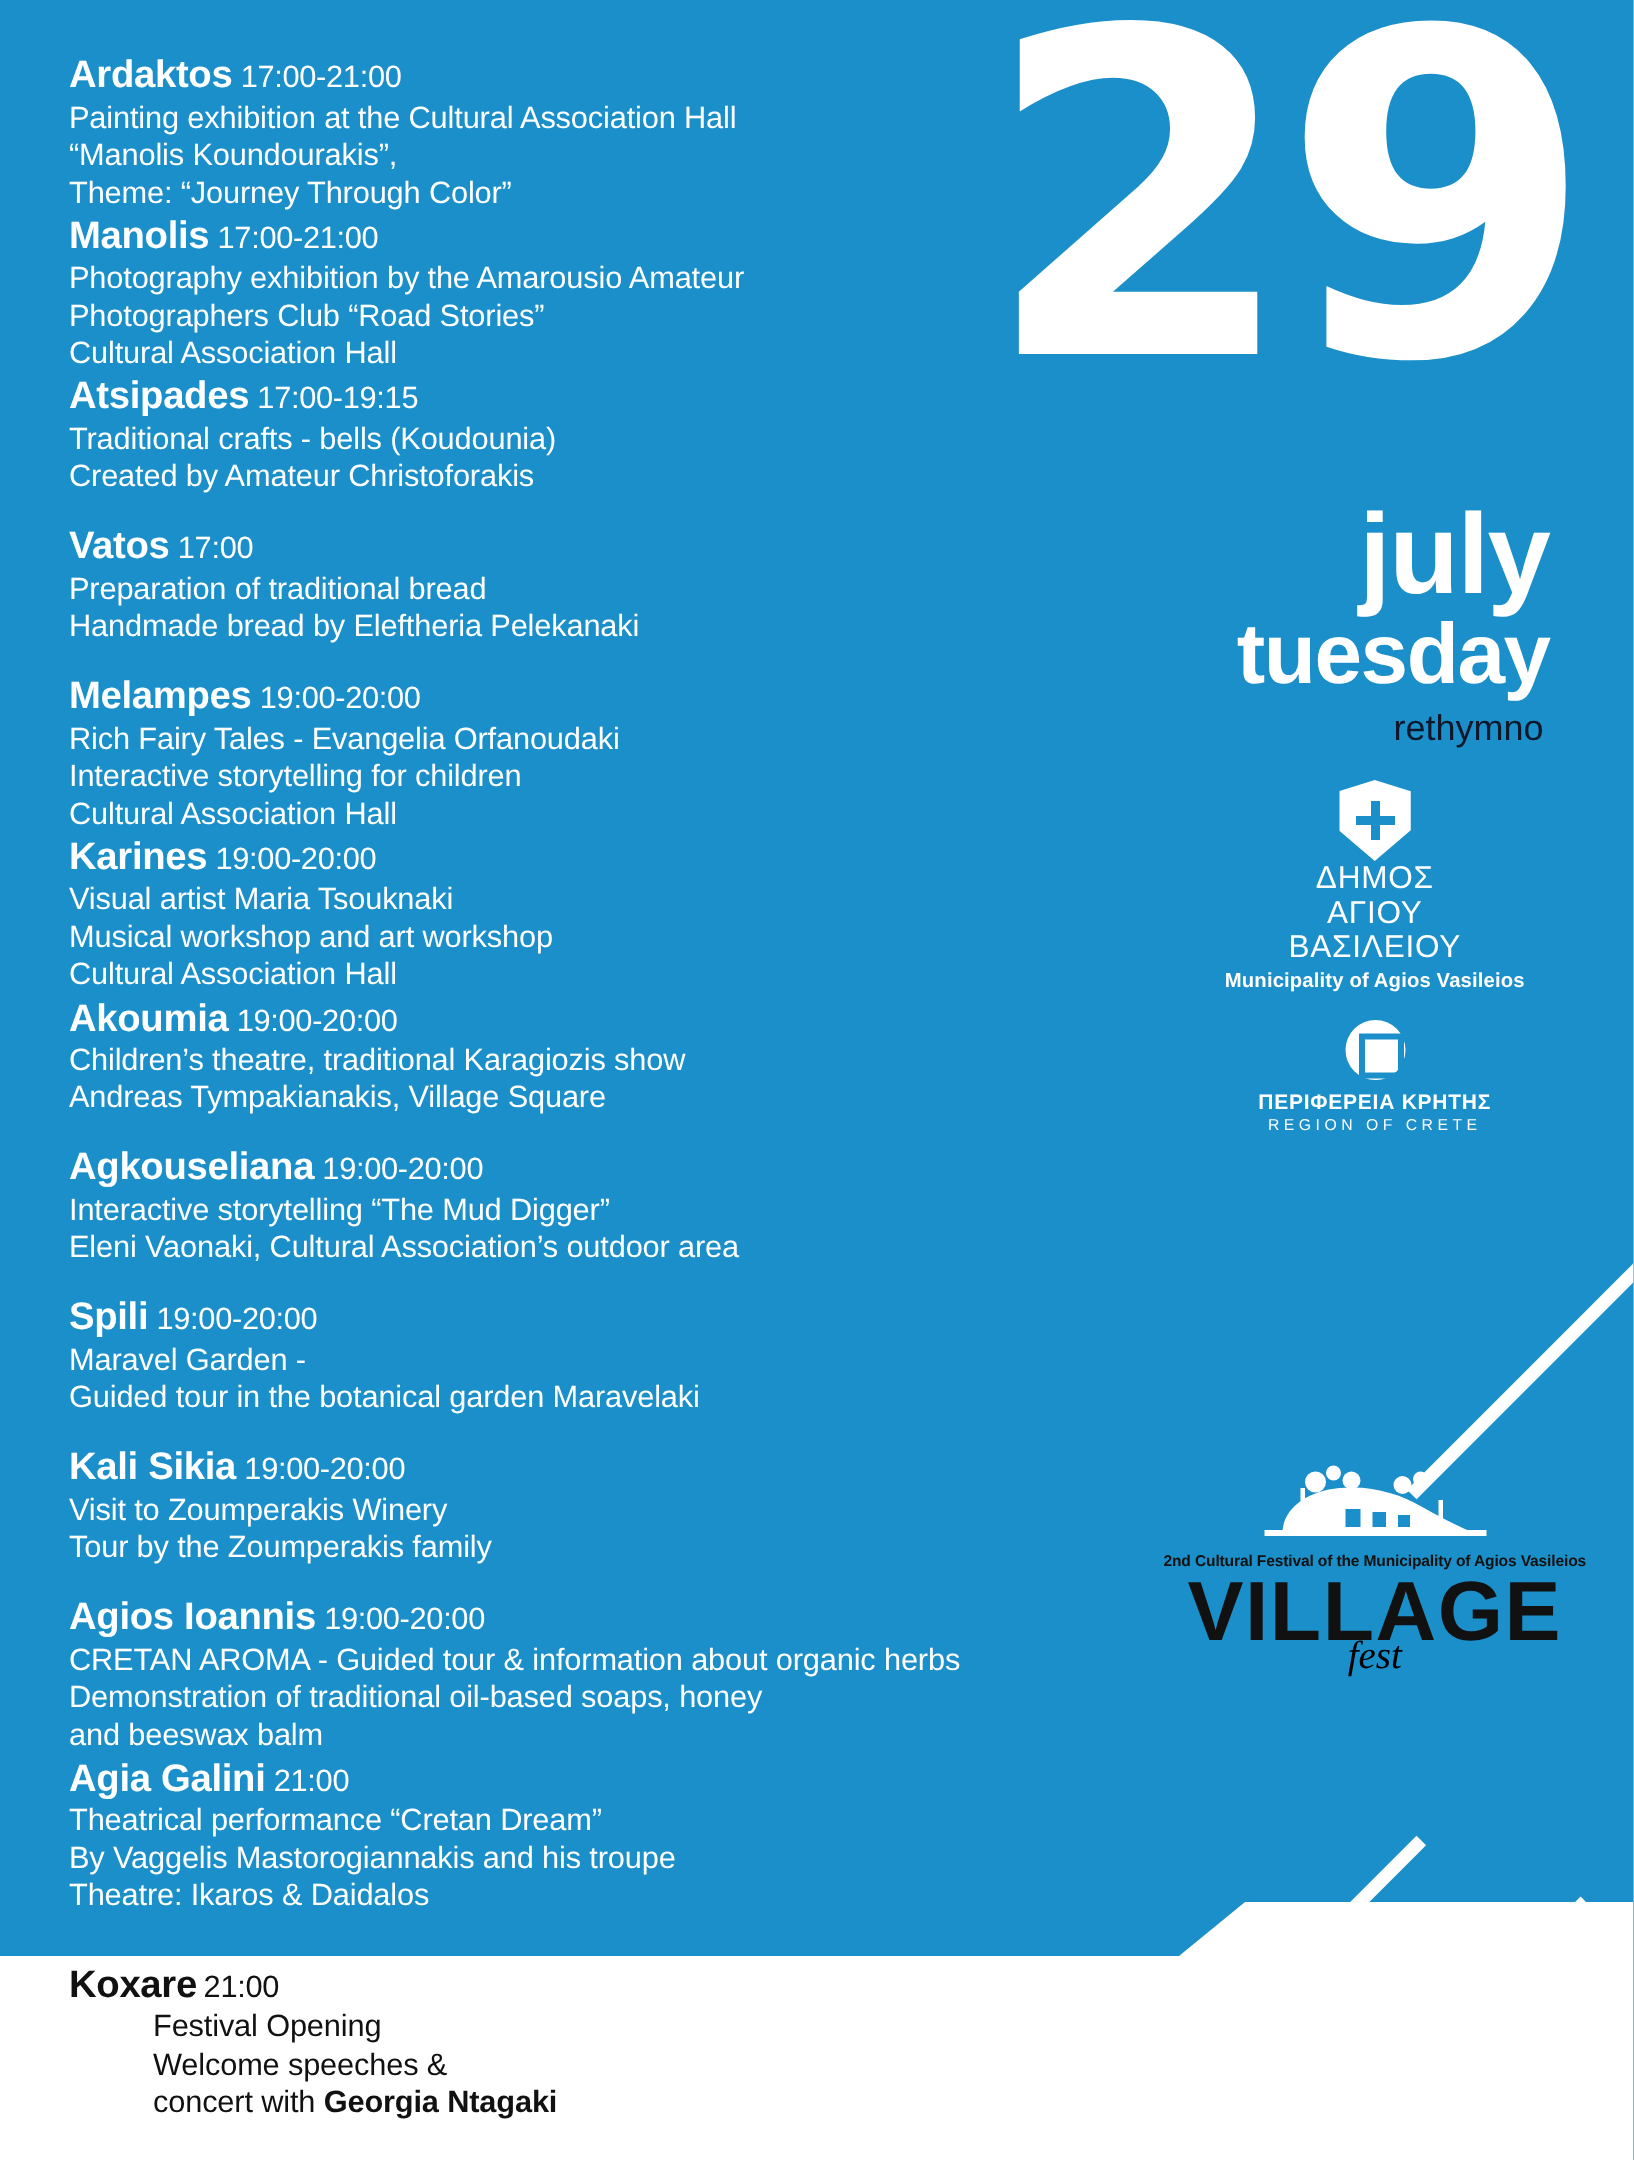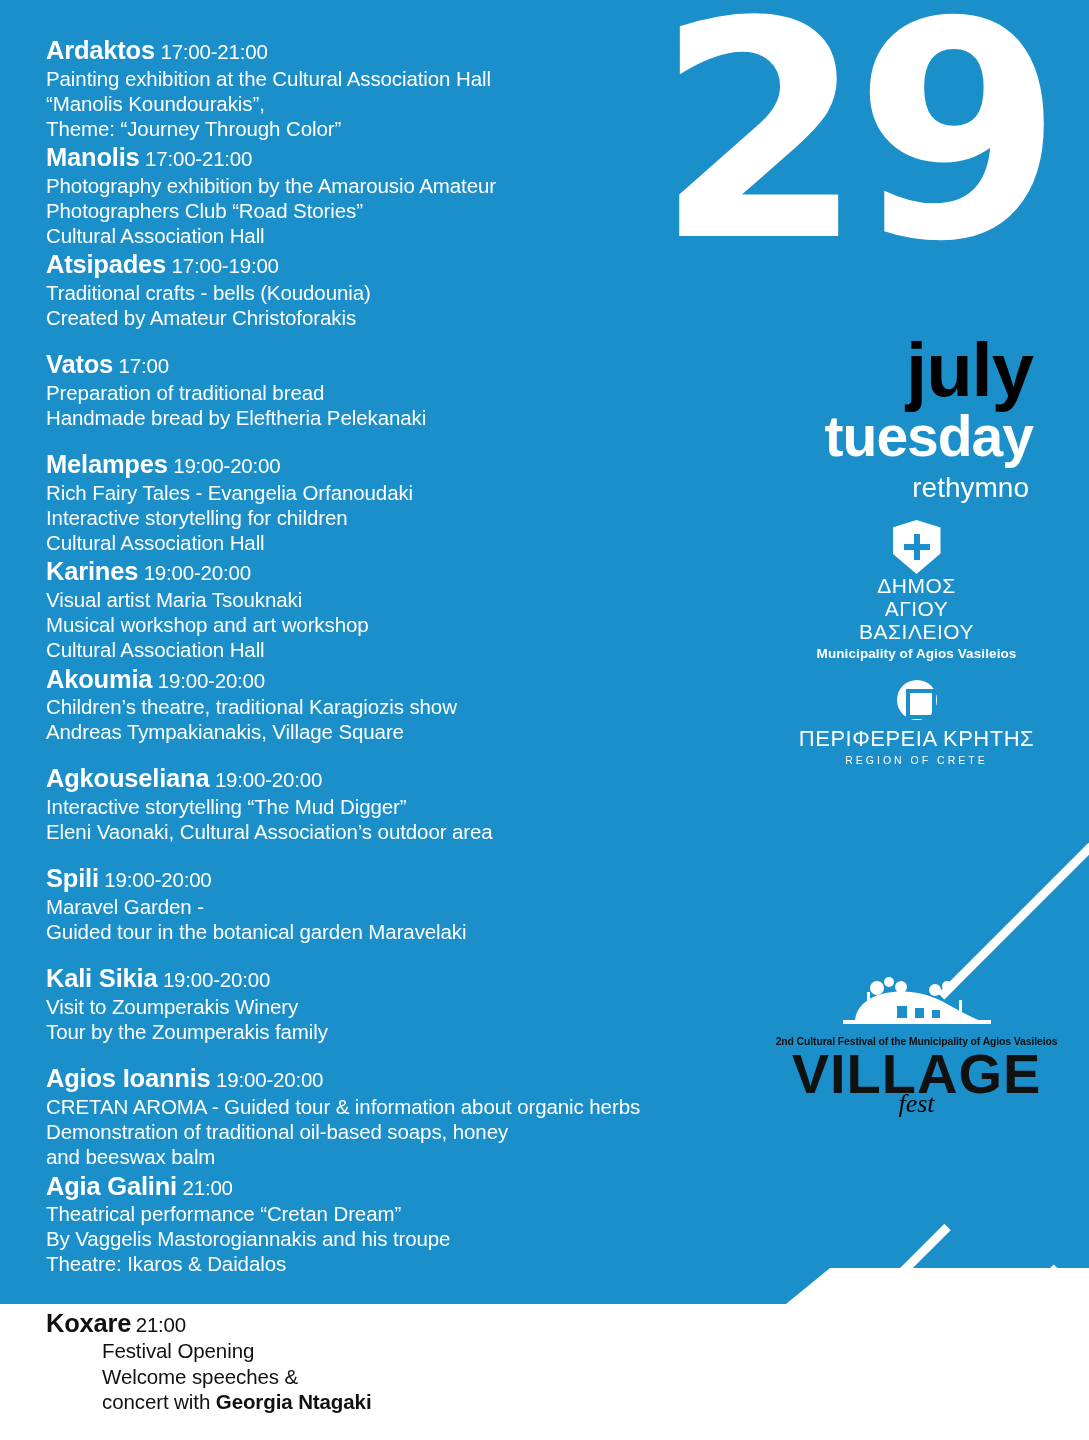--- a/index.html
+++ b/index.html
@@ -97,40 +97,40 @@
     line-height: 0.95;
     letter-spacing: -10px;
     font-family: "DejaVu Sans", sans-serif;
   }
   #month {
     position: absolute;
     top: 335px;
     right: 56px;
     font-size: 76px;
     font-weight: bold;
-    color: #000000;
+    color: #ffffff;
     line-height: 0.92;
     letter-spacing: -1px;
   }
   #weekday {
     position: absolute;
     top: 408px;
     right: 56px;
     font-size: 57px;
     font-weight: bold;
     color: #ffffff;
     line-height: 1;
     letter-spacing: -1px;
   }
   #city {
     position: absolute;
     top: 472px;
     right: 60px;
-    font-size: 28px;
-    color: #ffffff;
+    font-size: 24px;
+    color: #0f172a;
     letter-spacing: 0px;
   }
   
   #emblem1 {
     position: absolute;
     top: 520px;
     left: 50%;
     margin-left: -148px;
     width: 296px;
     text-align: center;
@@ -189,22 +189,22 @@
   }
   .circle-emb::before {
     content: "";
     position: absolute;
     left: 9px; top: 9px;
     width: 22px; height: 22px;
     border: 4px solid #1b8fc9;
   }
   .emb2-main {
     color: #ffffff;
-    font-size: 22px;
-    font-weight: normal;
+    font-size: 14px;
+    font-weight: bold;
     letter-spacing: 0.5px;
   }
   .emb2-sub {
     color: #ffffff;
     font-size: 10.5px;
     letter-spacing: 3px;
     margin-top: 2px;
   }
   
   .stroke {
@@ -273,21 +273,21 @@
       <div class="event">
         <div class="ev-head"><span class="ev-village">Manolis</span><span class="ev-time"> 17:00-21:00</span></div>
         <div class="ev-lines">
           <div class="ev-line">Photography exhibition by the Amarousio Amateur</div>
           <div class="ev-line">Photographers Club “Road Stories”</div>
           <div class="ev-line">Cultural Association Hall</div>
         </div>
       </div>
       <div class="gap-sm"></div>
       <div class="event">
-        <div class="ev-head"><span class="ev-village">Atsipades</span><span class="ev-time"> 17:00-19:00</span></div>
+        <div class="ev-head"><span class="ev-village">Atsipades</span><span class="ev-time"> 17:00-19:15</span></div>
         <div class="ev-lines">
           <div class="ev-line">Traditional crafts - bells (Koudounia)</div>
           <div class="ev-line">Created by Amateur Christoforakis</div>
         </div>
       </div>
       <div class="gap-md"></div>
       <div class="event">
         <div class="ev-head"><span class="ev-village">Vatos</span><span class="ev-time"> 17:00</span></div>
         <div class="ev-lines">
           <div class="ev-line">Preparation of traditional bread</div>

